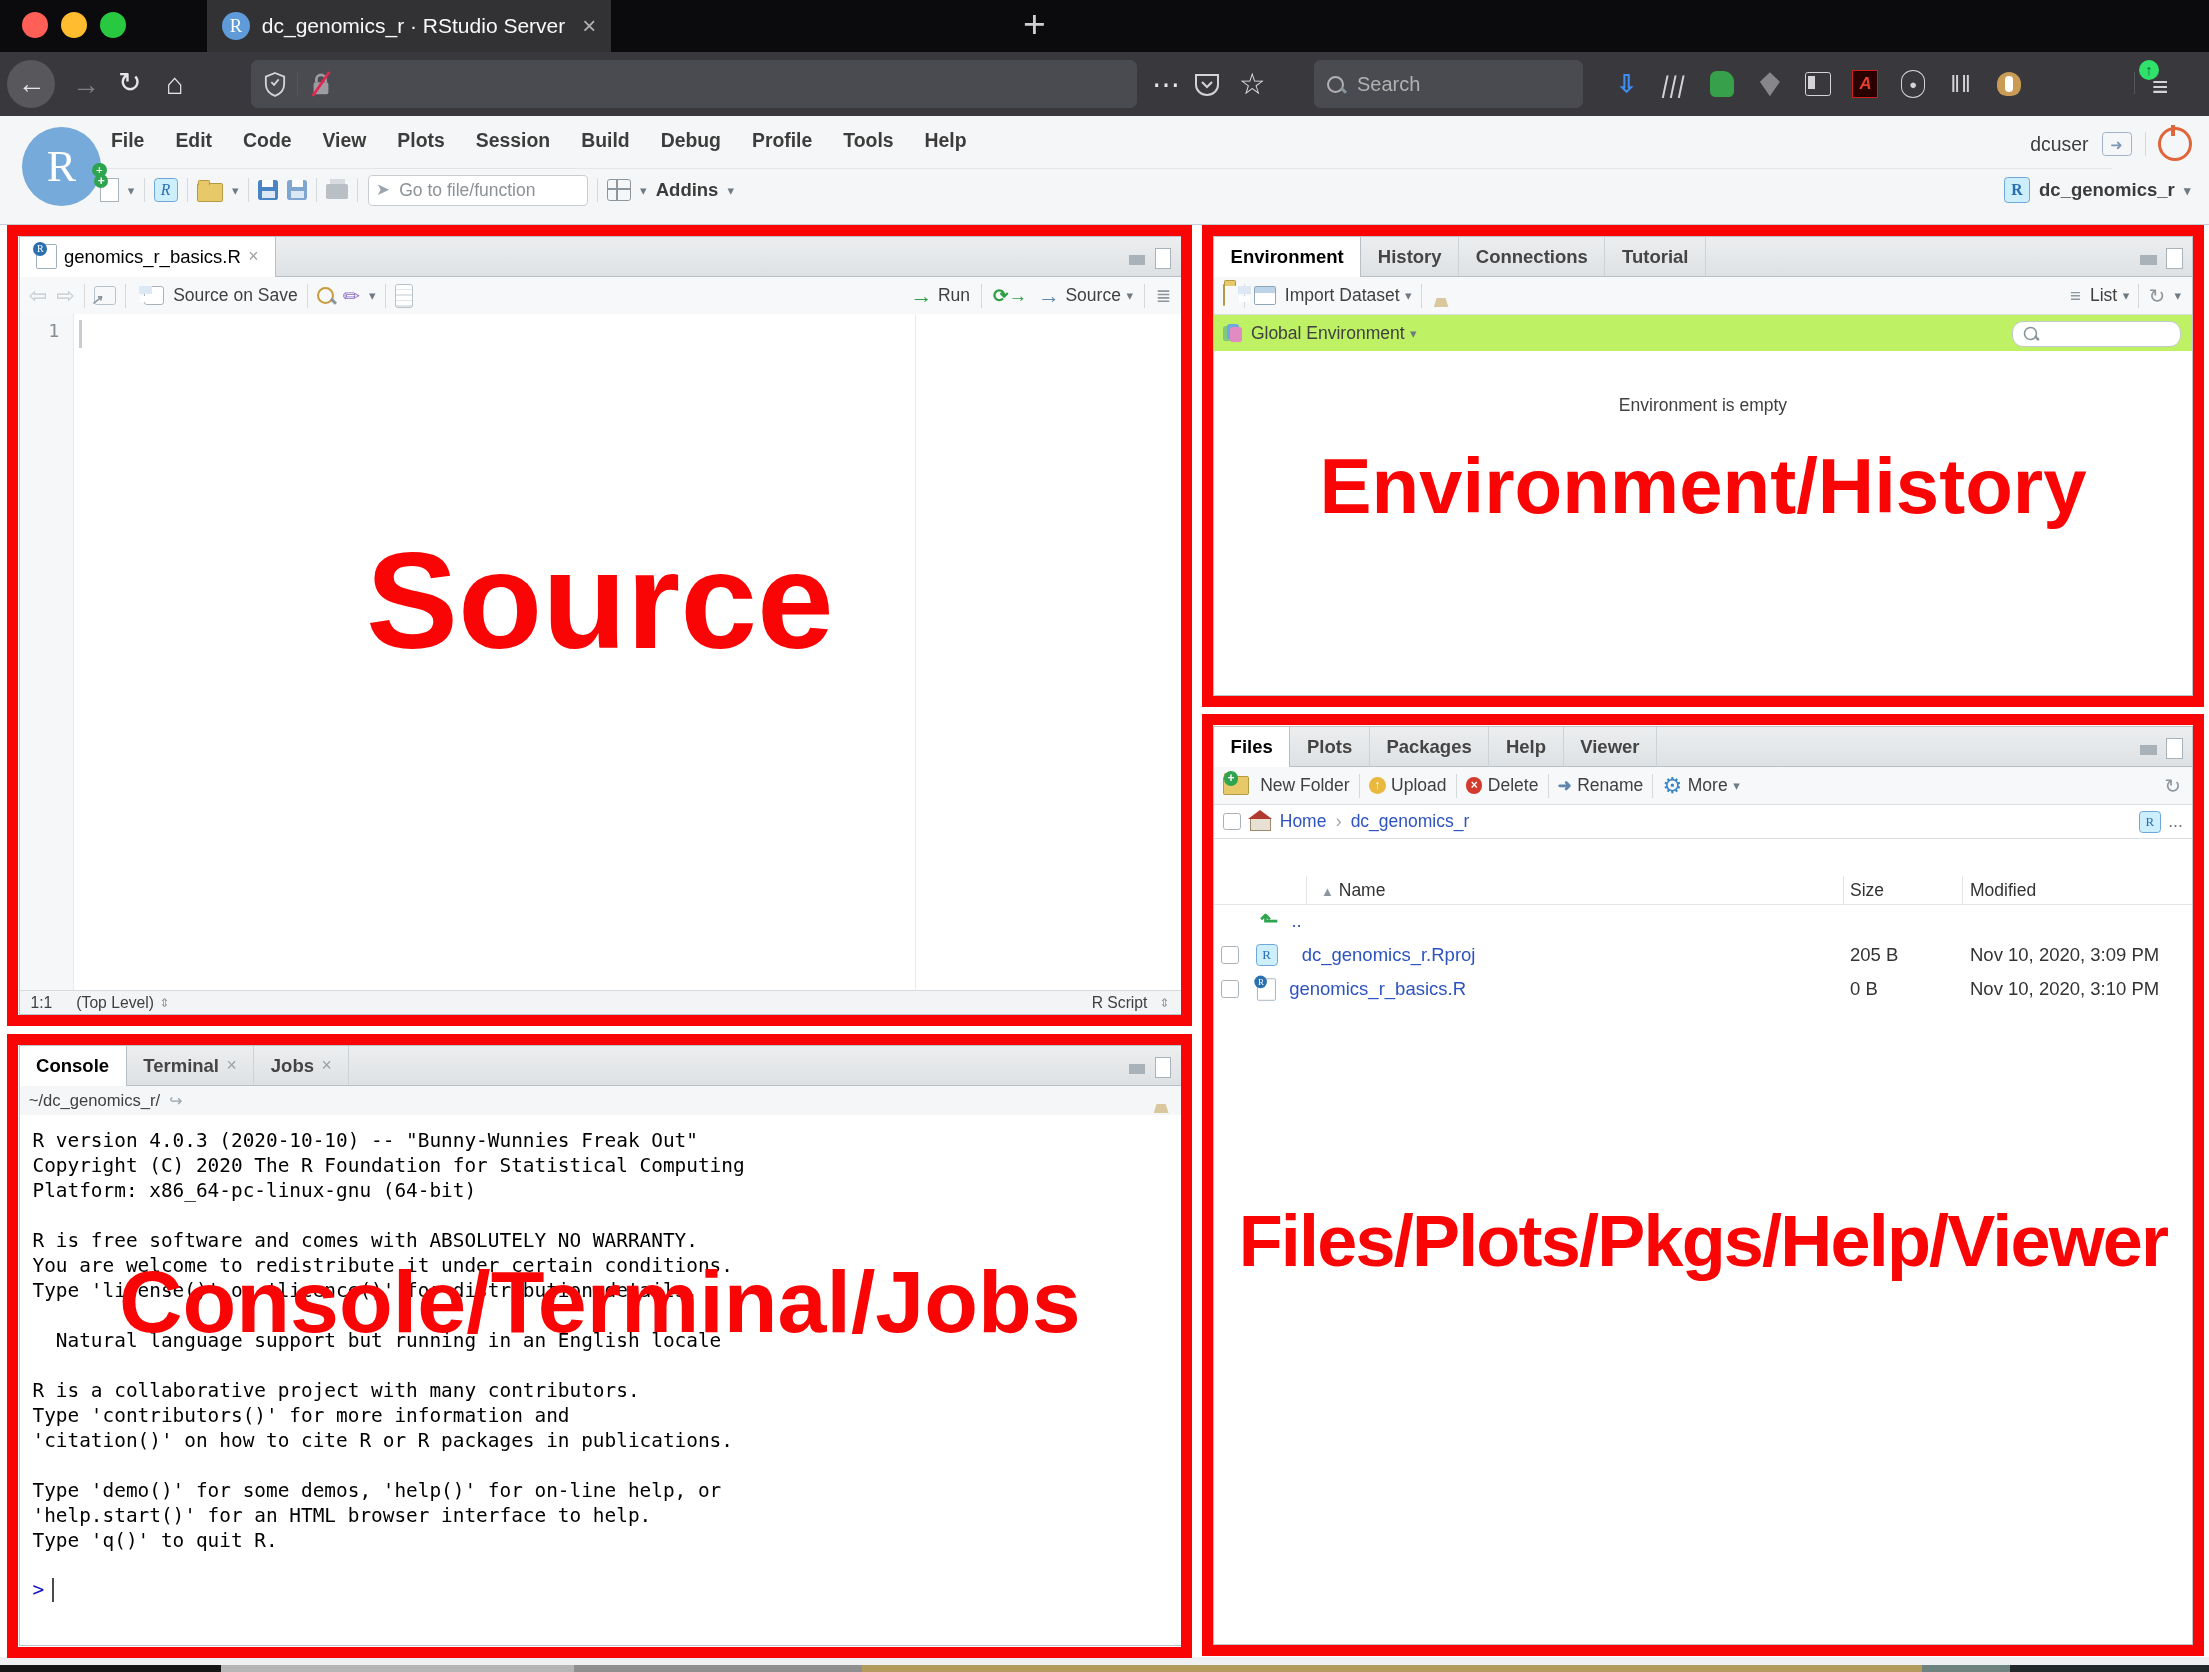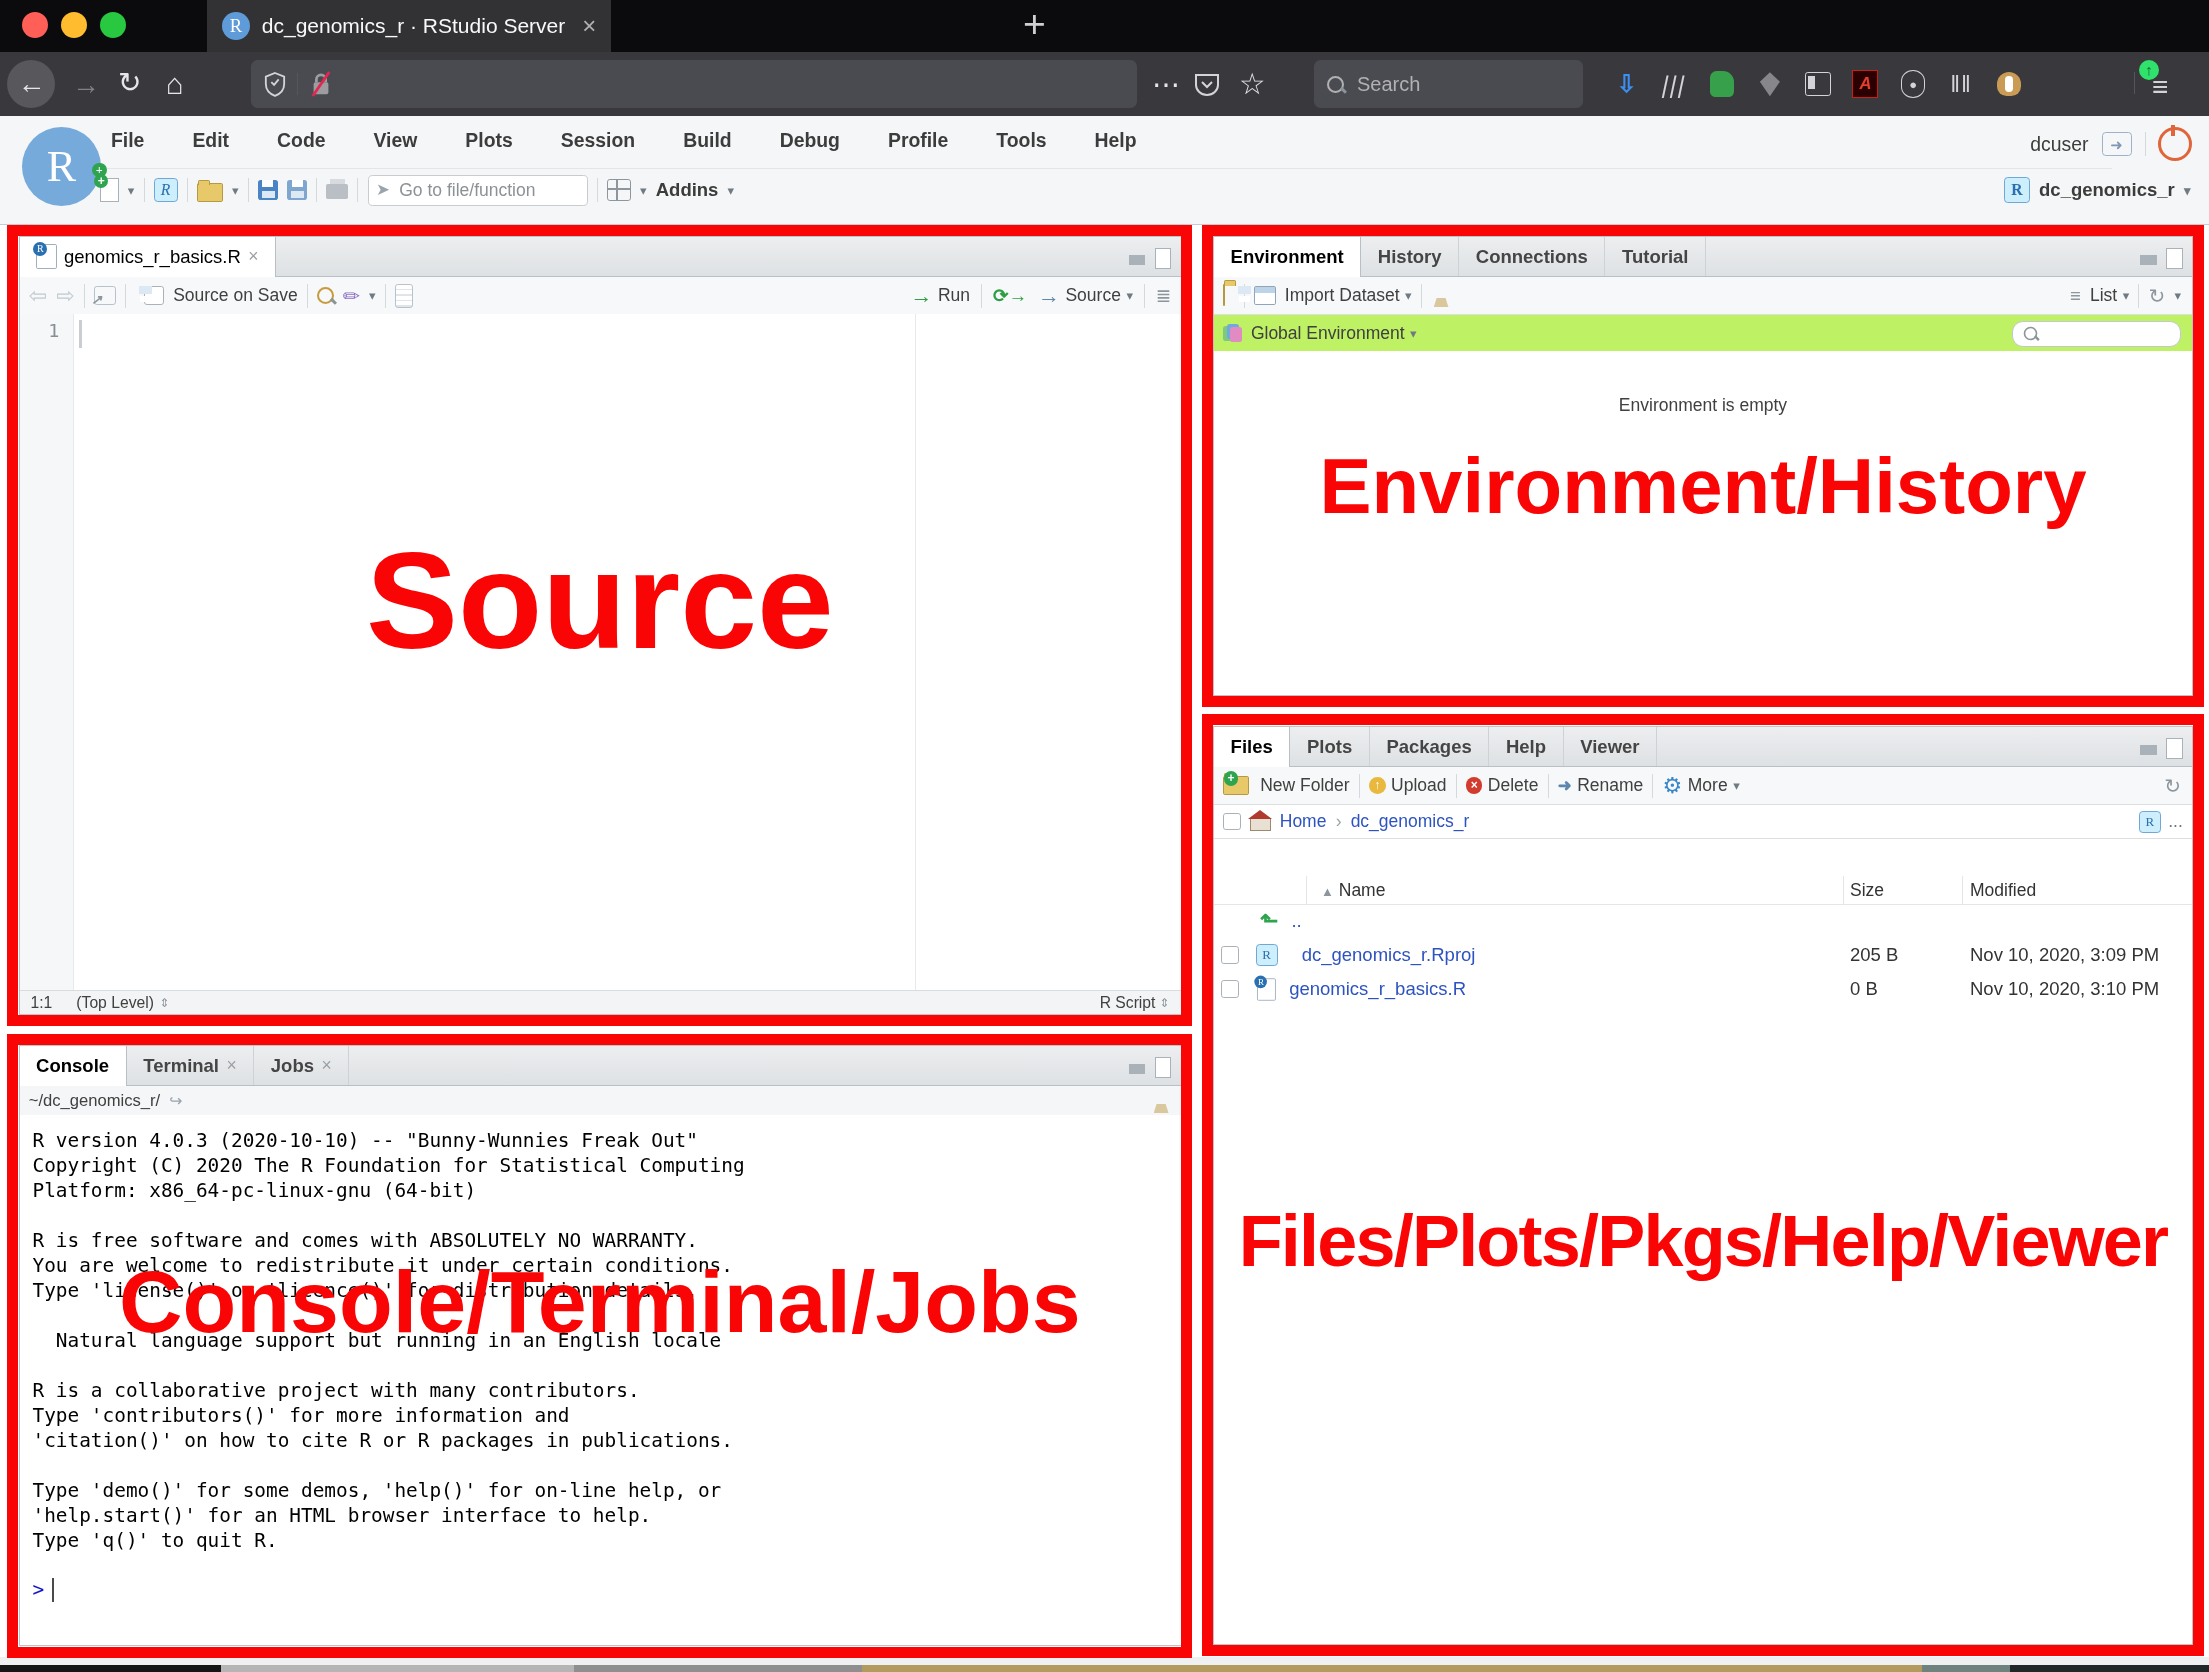--- a/index.html
+++ b/index.html
@@ -35,21 +35,21 @@
   .searchbox input::placeholder{color:#b1b1b3}
   .ext-ico{width:33px;height:33px;display:flex;align-items:center;justify-content:center;font-size:24px;color:#d4d4d8}
   .hamburger{position:absolute;left:2152px;top:18.5px;color:#d4d4d8;font-size:28px}
   .ham-badge{position:absolute;left:-13px;top:-11px;width:20px;height:20px;border-radius:50%;background:#30e16b;
              color:#063;font-size:14.8px;display:flex;align-items:center;justify-content:center;font-weight:bold}
 
   
   .rs-header{position:absolute;left:0;top:116px;width:2209px;height:108px;background:#f5f6f7;border-bottom:0.9px solid #c7ccd0}
   .rs-logo{position:absolute;left:22px;top:11px;width:79px;height:79px;border-radius:50%;background:#75aadb;color:#fff;
            font-family:"Liberation Serif",serif;font-size:44px;display:flex;align-items:center;justify-content:center}
-  .menus{position:absolute;left:111px;top:13px;display:flex;gap:48px;font-size:19.4px;font-weight:700;color:#3c3c3c}
+  .menus{position:absolute;left:111px;top:13px;display:flex;gap:31px;font-size:19.4px;font-weight:700;color:#3c3c3c}
   .menus span{cursor:default}
   .userarea{position:absolute;right:16.6px;top:11px;display:flex;align-items:center;gap:13px;font-size:19.4px;color:#3c3c3c}
   .signout{width:28px;height:22px;border:1.8px solid #9fb3c8;border-radius:3.7px;color:#7d97b5;font-size:14.8px;
            display:flex;align-items:center;justify-content:center}
   .power{width:28px;height:28px;border-radius:50%;border:3.7px solid #e0653a;position:relative}
   .power:after{content:"";position:absolute;left:10px;top:-5.5px;width:3.7px;height:11px;background:#e0653a}
   .rs-toolbar{position:absolute;left:100px;top:52px;width:2012px;height:42px;border-top:0.9px solid #e3e5e7;
               display:flex;align-items:center;gap:9.2px}
   .tb-ico{font-size:22px;color:#6f7880;display:flex;align-items:center;justify-content:center;height:29.5px}
   .caret{font-size:13px;color:#707a82}
@@ -331,21 +331,21 @@
       </div>
       <span style="position:absolute;left:59px;top:5.5px;width:3.7px;height:28px;background:#c9ccd0"></span>
       <span style="position:absolute;left:895px;top:0;width:0.9px;height:100%;background:#e7eaec"></span>
     </div>
     <div class="statusbar">
       <span>1:1</span>
       <span class="flex" style="gap:5.5px">
         <span>(Top Level)</span>
         <span class="updown">⇕</span>
       </span>
-      <span class="flex" style="margin-left:auto;gap:4px">
+      <span class="flex" style="margin-left:auto;gap:12px">
         <span>R Script</span>
         <span class="updown">⇕</span>
       </span>
     </div>
   </div>
 
   <div class="pane" style="left:18.5px;top:1045px;width:1163px;height:601px">
     <div class="tabstrip">
       <div class="ptab active">
         <span>Console</span>

